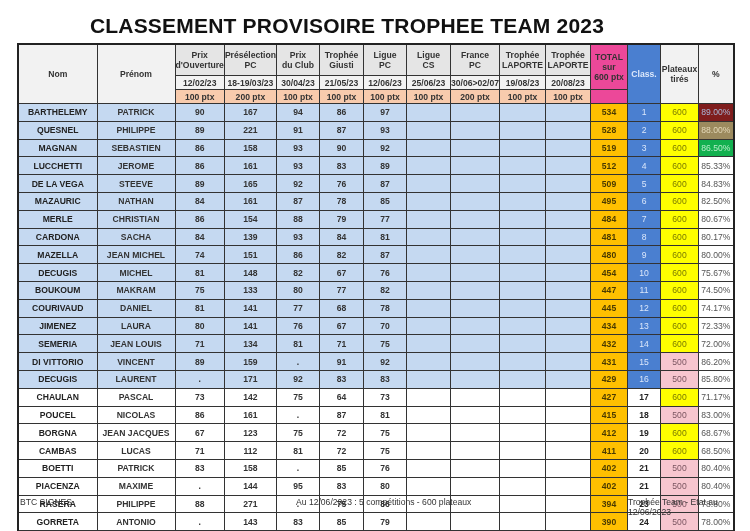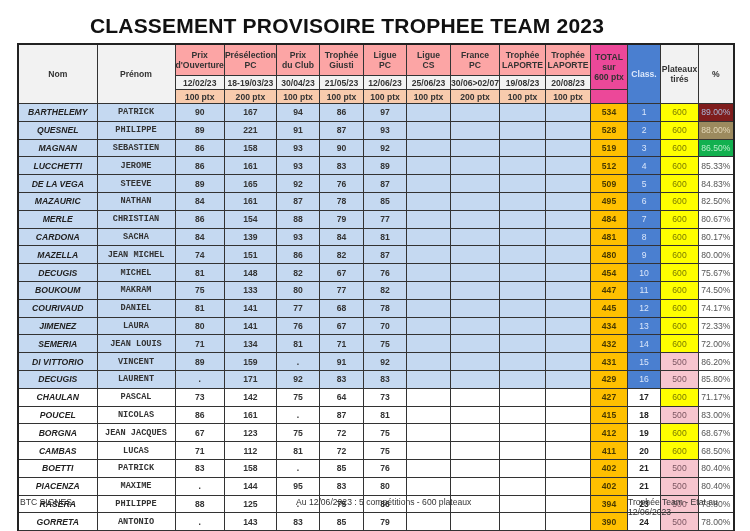--- a/index.html
+++ b/index.html
@@ -1,30 +1,30 @@
 <!DOCTYPE html>
 <html><head>
 <meta charset="utf-8">
 <style>
   html, body { margin:0; padding:0; background:#ffffff; }
   body { width:750px; height:531px; position:relative; overflow:hidden; font-family:"Liberation Sans", sans-serif; color:#1a1a1a; }
   .title { position:absolute; left:0; top:14px; width:694px; text-align:center; font-weight:bold; font-size:21px; letter-spacing:0.2px; color:#111; }
   table.grid { position:absolute; left:17px; top:43px; border-collapse:collapse; table-layout:fixed; border:2px solid #222; }
   table.grid td, table.grid th { border:1px solid #333; padding:0; font-size:8.6px; text-align:center; overflow:hidden; white-space:nowrap; }
-  th { font-weight:bold; color:#333; background:#fca5a5; line-height:10px; }
+  th { font-weight:bold; color:#333; background:#e5e5e5; line-height:10px; }
   th.h-name { background:#f2f2f2; }
   th.comp { height:30px; white-space:normal; font-weight:bold; }
   th.date { height:13px; background:#f2f2f2; font-weight:bold; }
   th.pts { height:13px; background:#f8cbad; font-weight:bold; }
   th.total { background:#ec4899; white-space:normal; }
   th.classh { background:#4a7fd0; color:#dce8fb; }
   th.plat { background:#f2f2f2; white-space:normal; }
   td { height:16.8px; font-weight:bold; color:#333; }
-  td.nom { text-align:left; padding-left:2px; font-size:9.4px; color:#222;font-style:italic; }
-  td.prenom { text-align:left; padding-left:3px; font-size:7.6px; color:#333;font-family:Liberation Mono, monospace; }
+  td.nom { text-align:left; padding-left:2px; font-size:9.4px; color:#222; }
+  td.prenom { text-align:left; padding-left:3px; font-size:7.6px; color:#333; }
   tr.top td.cellblue { background:#c5d9f1; }
   td.total { background:#ffc000; color:#4a3a00; border-left:2px solid #222; border-right:2px solid #222; }
   td.cls { color:#222; }
   tr.top td.cls { background:#4a7fd0; color:#dbe7fb; font-weight:normal; }
   td.plat { font-weight:normal; color:#6a6a00; }
   td.plat.p600 { background:#ffff00; color:#7a7a00; }
   td.plat.p500 { background:#f7c6cf; color:#7a5560; }
   td.pct { font-weight:normal; color:#555; text-align:right; padding-right:2px; background:#fff; }
   td.pct.r1 { background:#7f1d1d; color:#a8b8d8; }
   td.pct.r2 { background:#9c8a5e; color:#e4d9b8; }
@@ -471,21 +471,21 @@
         <td class="cellblue"></td>
         <td class="total">402</td>
         <td class="cls">21</td>
         <td class="plat p500">500</td>
         <td class="pct">80.40%</td>
       </tr>
       <tr>
         <td class="nom cellblue">RASERA</td>
         <td class="prenom cellblue">PHILIPPE</td>
         <td class="cellblue">88</td>
-        <td class="cellblue">125</td>
+        <td class="cellblue">271</td>
         <td class="cellblue">.</td>
         <td class="cellblue">75</td>
         <td class="cellblue">86</td>
         <td class="cellblue"></td>
         <td class="cellblue"></td>
         <td class="cellblue"></td>
         <td class="cellblue"></td>
         <td class="total">394</td>
         <td class="cls">23</td>
         <td class="plat p500">500</td>

